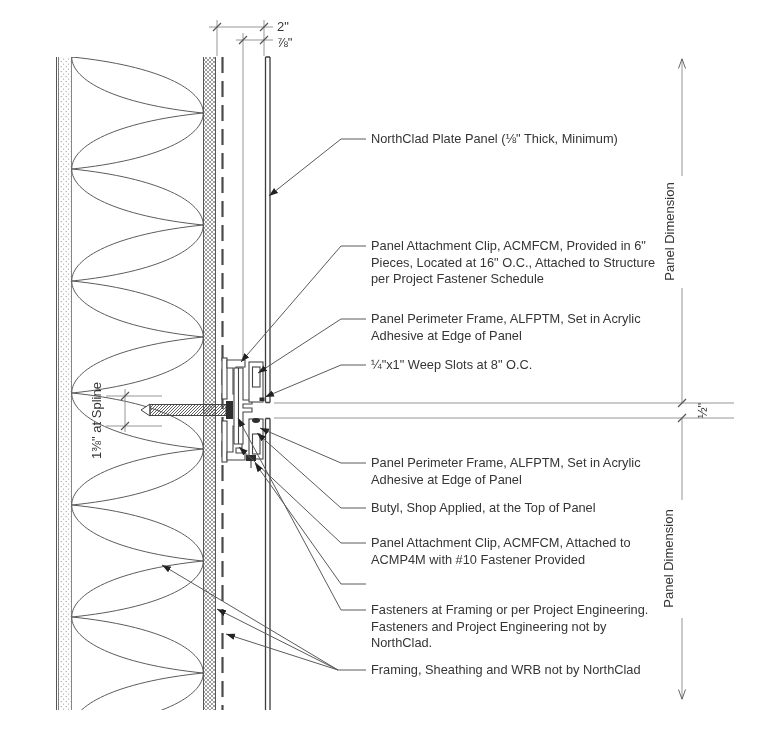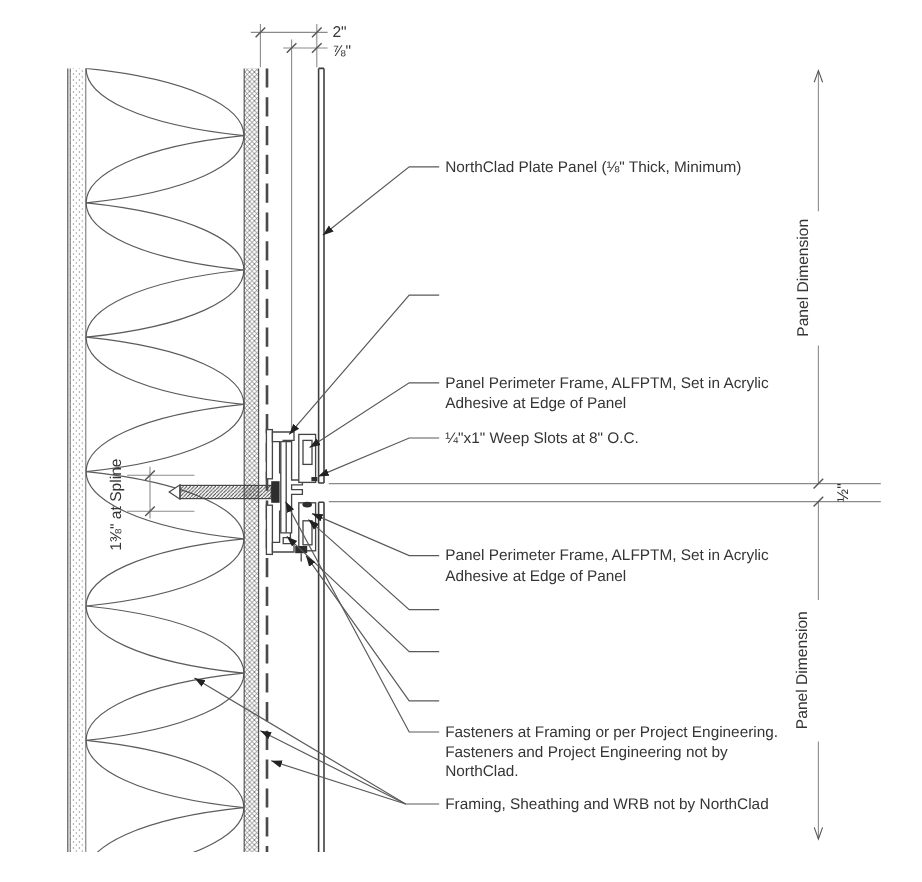--- a/index.html
+++ b/index.html
@@ -160,25 +160,31 @@
     <polyline points="366,543 341,543 239,447" marker-end="url(#la)"></polyline>
     <polyline points="366,584 341,584 255,463" marker-end="url(#la)"></polyline>
     <polyline points="366,610 341,610 238,418" marker-end="url(#la)"></polyline>
     <polyline points="366,670 338,670 162,565" marker-end="url(#la)"></polyline>
     <line x1="338" y1="670" x2="217" y2="609" marker-end="url(#la)"></line>
     <line x1="338" y1="670" x2="226" y2="634" marker-end="url(#la)"></line>
   </g>
 </svg>
 
 <div class="ann" style="top:131px">NorthClad Plate Panel (⅛" Thick, Minimum)</div>
+<div class="ann" style="top:238px">Panel Attachment Clip, ACMFCM, Provided in 6"
+Pieces, Located at 16" O.C., Attached to Structure
+per Project Fastener Schedule</div>
 <div class="ann" style="top:311px">Panel Perimeter Frame, ALFPTM, Set in Acrylic
 Adhesive at Edge of Panel</div>
 <div class="ann" style="top:357px">¼"x1" Weep Slots at 8" O.C.</div>
 <div class="ann" style="top:455px">Panel Perimeter Frame, ALFPTM, Set in Acrylic
 Adhesive at Edge of Panel</div>
+<div class="ann" style="top:500px">Butyl, Shop Applied, at the Top of Panel</div>
+<div class="ann" style="top:535px">Panel Attachment Clip, ACMFCM, Attached to
+ACMP4M with #10 Fastener Provided</div>
 <div class="ann" style="top:602px">Fasteners at Framing or per Project Engineering.
 Fasteners and Project Engineering not by
 NorthClad.</div>
 <div class="ann" style="top:662px">Framing, Sheathing and WRB not by NorthClad</div>
 
 <div class="dim" style="left:277px; top:19px;">2"</div>
 <div class="dim" style="left:277px; top:35px;">⅞"</div>
 <div class="dim rot" style="left:609px; top:224px; width:120px;">Panel Dimension</div>
 <div class="dim rot" style="left:608px; top:551px; width:120px;">Panel Dimension</div>
 <div class="dim rot" style="left:685px; top:403px; width:34px;">½"</div>

